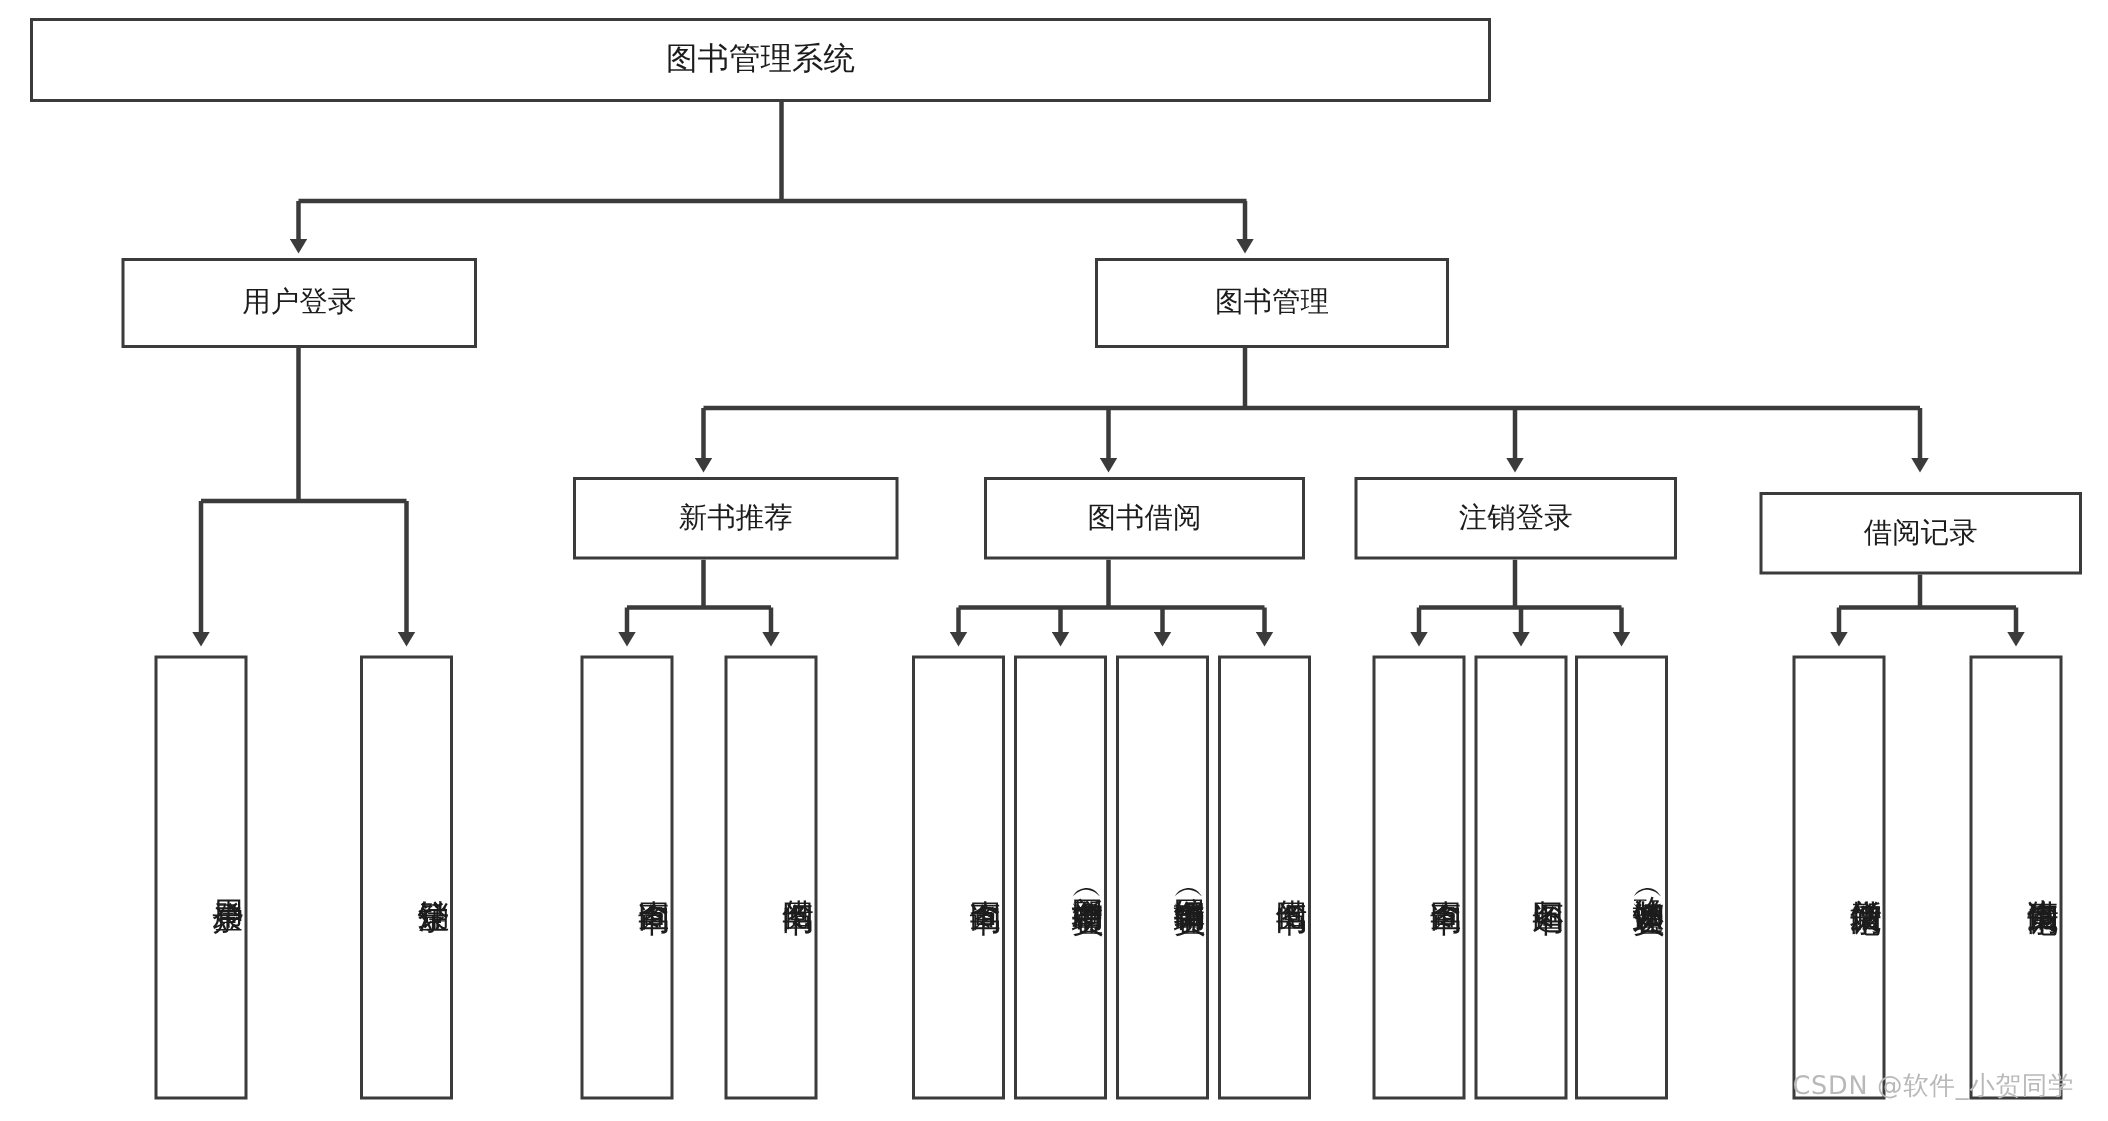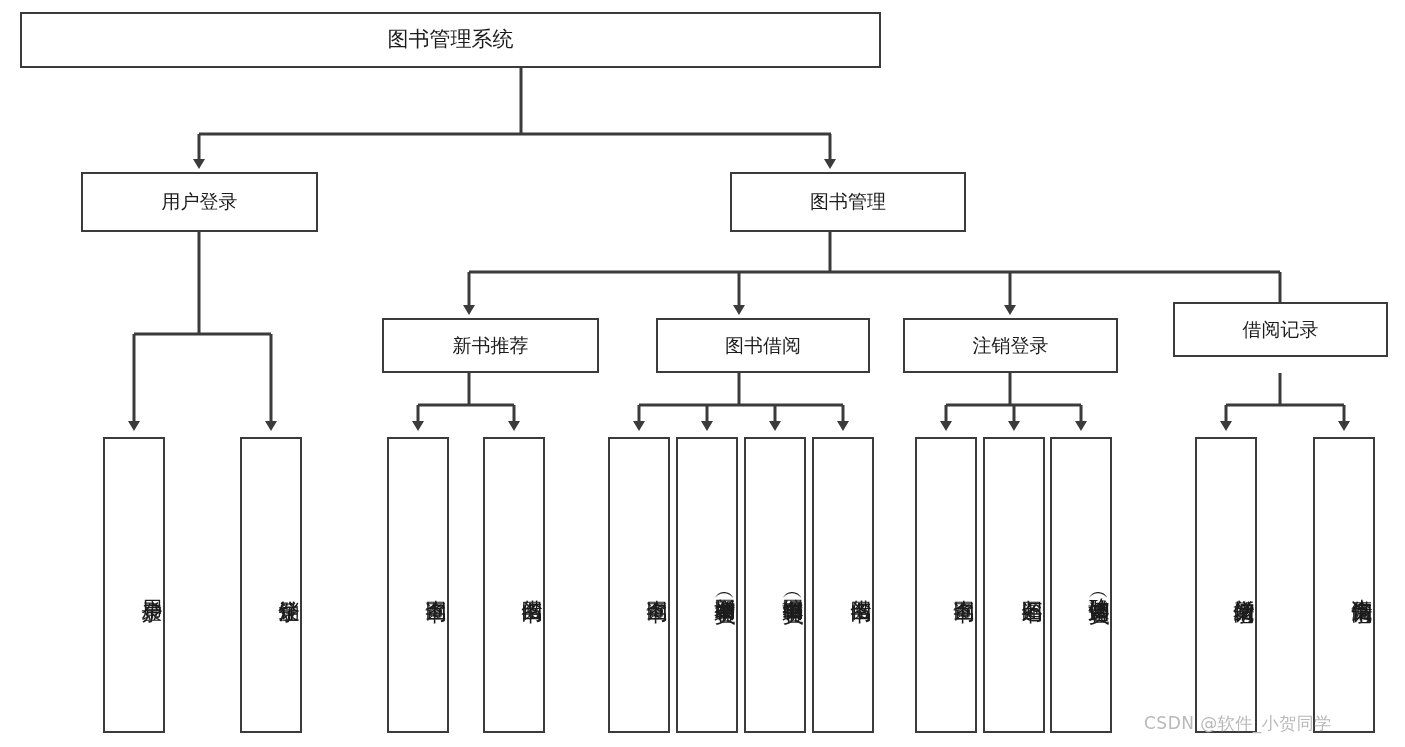--- a/index.html
+++ b/index.html
@@ -116,41 +116,41 @@
       <path d="M1014,405 L1014,422" marker-end="url(#arrow)"></path>
       <path d="M1081,405 L1081,422" marker-end="url(#arrow)"></path>
 
       <path d="M1280,373 L1280,405"></path>
       <path d="M1226,405 L1344,405"></path>
       <path d="M1226,405 L1226,422" marker-end="url(#arrow)"></path>
       <path d="M1344,405 L1344,422" marker-end="url(#arrow)"></path>
     </g>
   </svg>
 
-  <div class="node root" style="left: 20px; top: 12px; width: 861px; height: 56px;">
+  <div class="node root" style="left: 20px; top: 12px; width: 974px; height: 56px;">
     <span>图书管理系统</span>
   </div>
 
   <div class="node lvl1" style="left: 81px; top: 172px; width: 237px; height: 60px;">
     <span>用户登录</span>
   </div>
   <div class="node lvl1" style="left: 712px; top: 172px; width: 236px; height: 60px; margin-left: 18px;">
     <span>图书管理</span>
   </div>
 
   <div class="node lvl2" style="left: 382px; top: 318px; width: 217px; height: 55px;">
     <span>新书推荐</span>
   </div>
   <div class="node lvl2" style="left: 632px; top: 318px; width: 214px; height: 55px; margin-left: 24px;">
     <span>图书借阅</span>
   </div>
   <div class="node lvl2" style="left: 903px; top: 318px; width: 215px; height: 55px;">
     <span>注销登录</span>
   </div>
-  <div class="node lvl2" style="left: 1173px; top: 302px; width: 215px; height: 55px;">
+  <div class="node lvl2" style="left: 1173px; top: 328px; width: 215px; height: 55px;">
     <span>借阅记录</span>
   </div>
 
   <div class="node leaf" style="left: 103px; top: 437px; width: 62px; height: 296px;">
     <span class="vtext">用户登录</span>
   </div>
   <div class="node leaf" style="left: 240px; top: 437px; width: 62px; height: 296px;">
     <span class="vtext">注销登录</span>
   </div>
   <div class="node leaf" style="left: 387px; top: 437px; width: 62px; height: 296px;">
@@ -180,15 +180,15 @@
   <div class="node leaf" style="left: 1050px; top: 437px; width: 62px; height: 296px;">
     <span class="vtext">确认归还（管理员）</span>
   </div>
   <div class="node leaf" style="left: 1195px; top: 437px; width: 62px; height: 296px;">
     <span class="vtext">新增借阅记录</span>
   </div>
   <div class="node leaf" style="left: 1313px; top: 437px; width: 62px; height: 296px;">
     <span class="vtext">查询借阅记录</span>
   </div>
 
-  <div class="watermark" style="left: 1144px; top: 712px;">CSDN @软件_小贺同学</div>
+  <div class="watermark" style="left: 1195px; top: 712px;">CSDN @软件_小贺同学</div>
 
 </div>
 
 </body></html>

